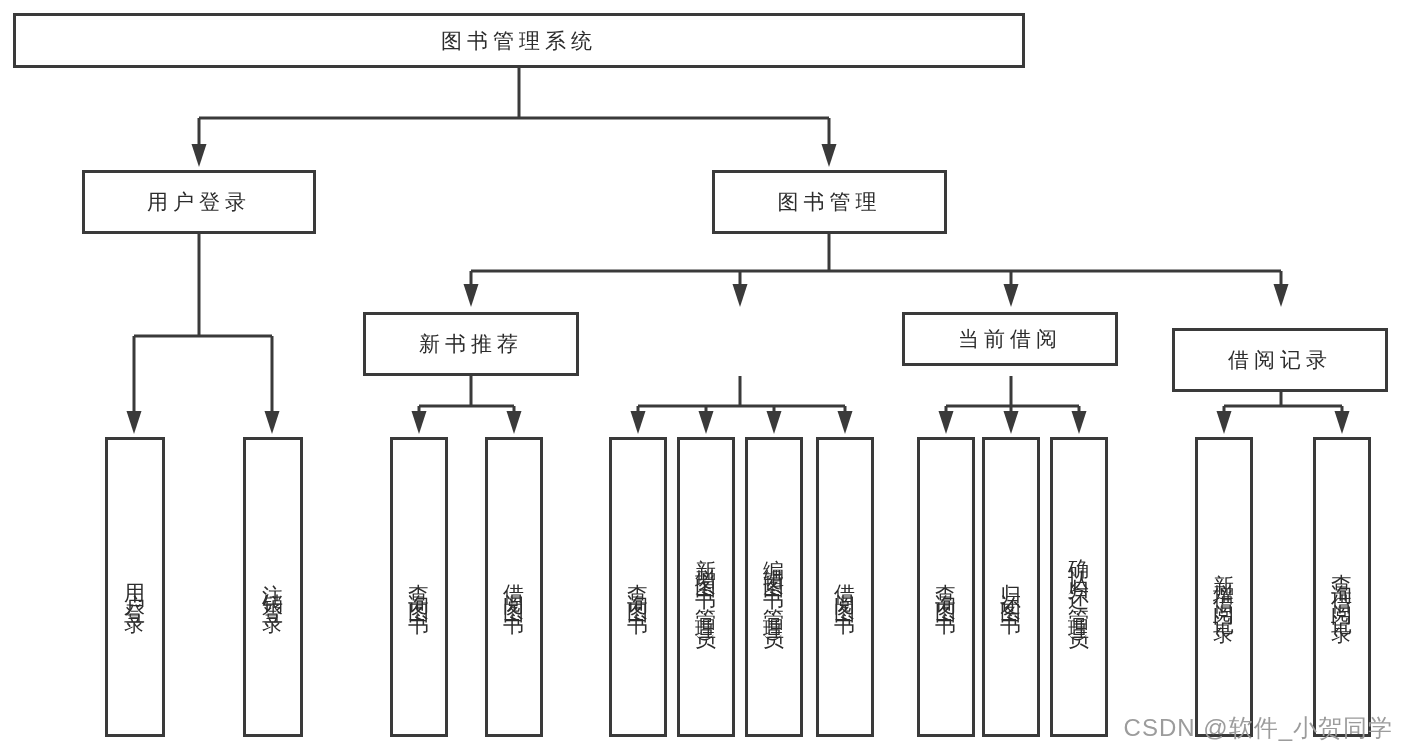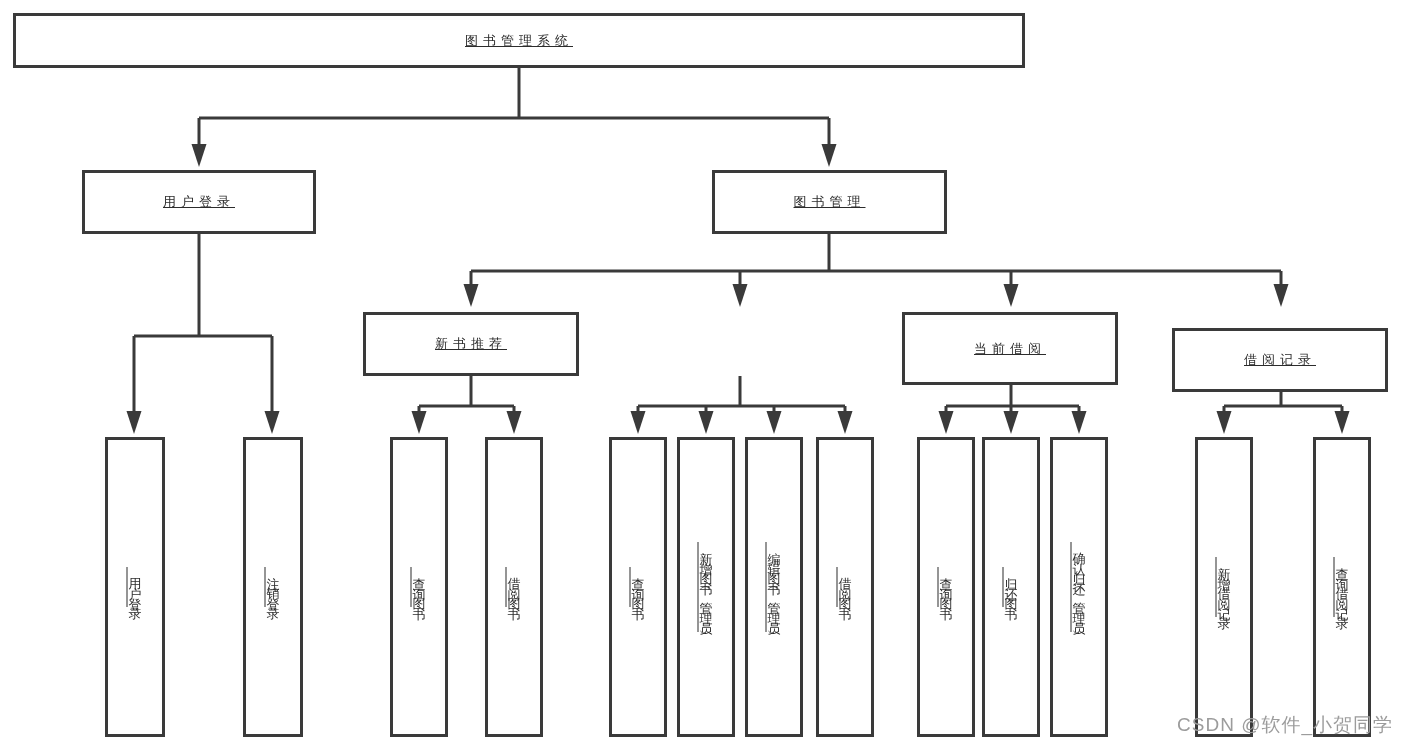--- a/index.html
+++ b/index.html
@@ -31,38 +31,37 @@
     position:absolute;
     box-sizing:border-box;
     border:3px solid var(--line);
     background:#ffffff;
     display:flex;
     align-items:center;
     justify-content:center;
     z-index:2;
   }
   .box .lbl{
-    font-size:13px;
+    font-size:21px;
     letter-spacing:5px;
     white-space:nowrap;
     color:var(--text);
-    text-decoration:underline;
   }
   .box.v .lbl{
     writing-mode:vertical-lr;
     text-orientation:mixed;
     letter-spacing:10px;
     line-height:1;
     white-space:normal;
   }
   .watermark{
     position:absolute;
     right:12px;
     top:712px;
-    font-size:19px;
+    font-size:24px;
     letter-spacing:1px;
     color:var(--watermark);
     z-index:5;
     white-space:nowrap;
   }
 </style>
 </head>
 <body>
 
 <div class="stage">
@@ -106,21 +105,21 @@
   <div class="box h" style="left:82px;top:170px;width:234px;height:64px">
     <span class="lbl">用户登录</span>
   </div>
   <div class="box h" style="left:712px;top:170px;width:235px;height:64px">
     <span class="lbl">图书管理</span>
   </div>
 
   <div class="box h" style="left:363px;top:312px;width:216px;height:64px">
     <span class="lbl">新书推荐</span>
   </div>
-  <div class="box h" style="left:902px;top:312px;width:216px;height:73px">
+  <div class="box h" style="left:902px;top:312px;width:216px;height:54px">
     <span class="lbl">当前借阅</span>
   </div>
   <div class="box h" style="left:1172px;top:328px;width:216px;height:64px">
     <span class="lbl">借阅记录</span>
   </div>
 
   <div class="box v" style="left:105px;top:437px;width:60px;height:300px">
     <span class="lbl">用户登录</span>
   </div>
   <div class="box v" style="left:243px;top:437px;width:60px;height:300px">

